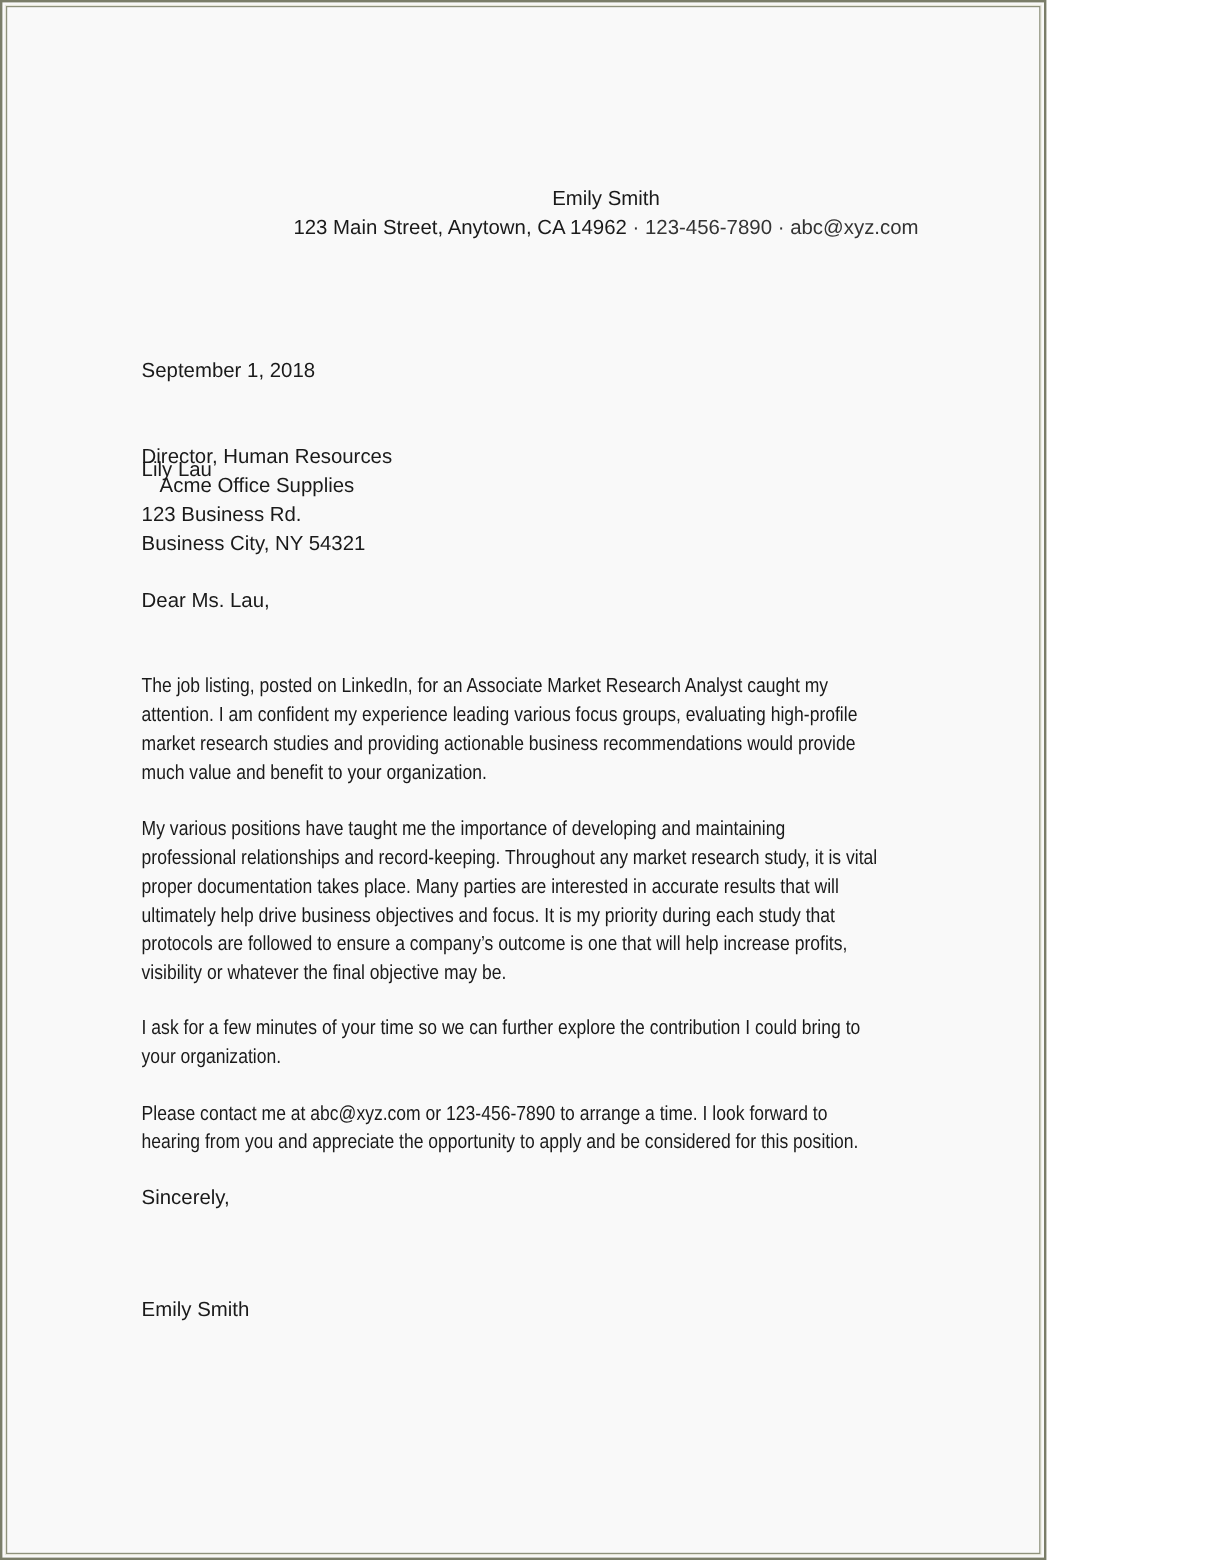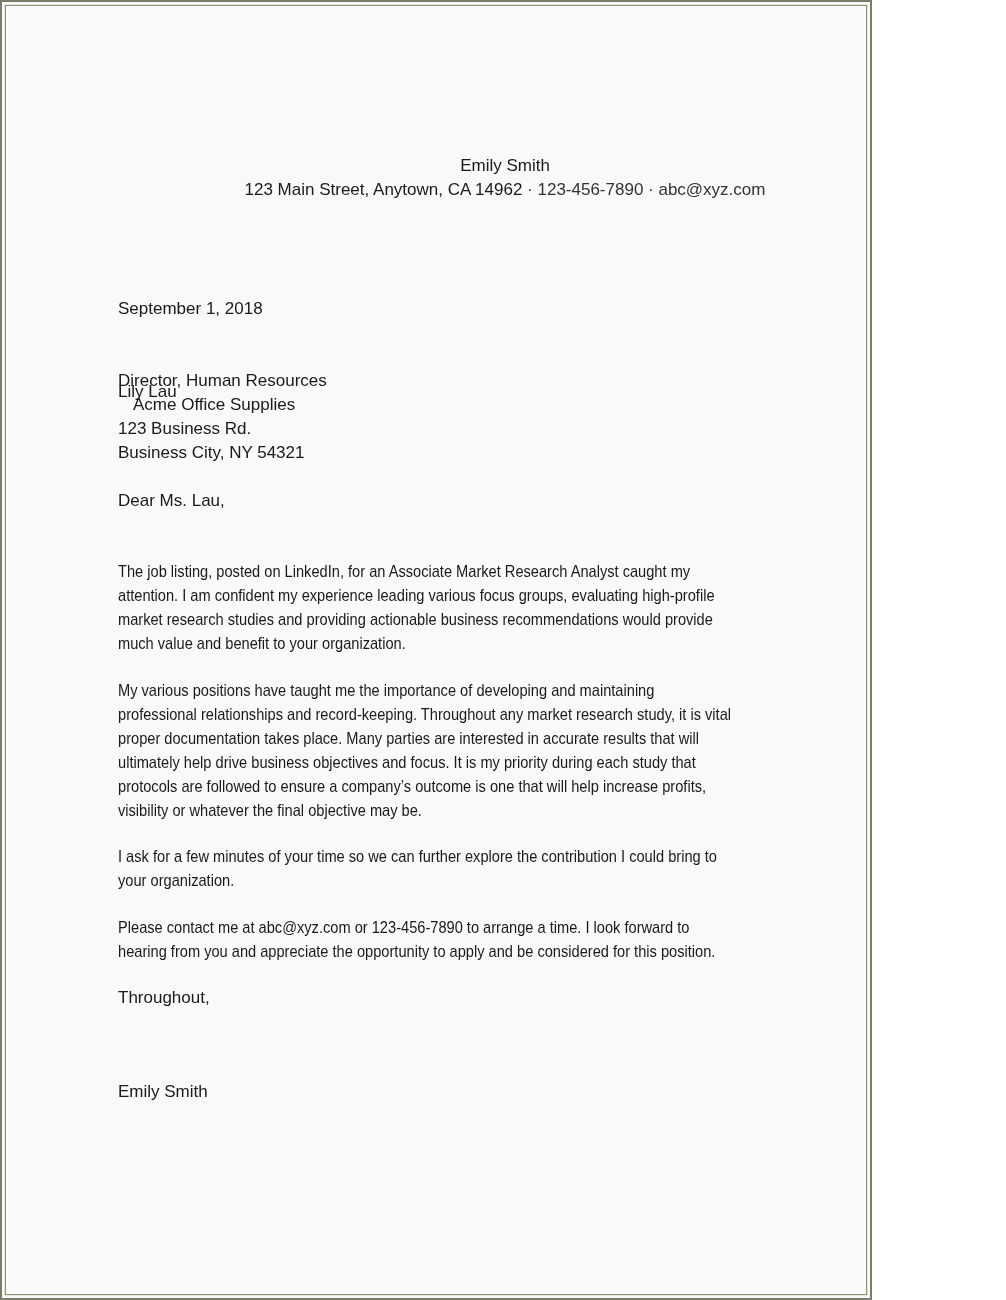--- a/index.html
+++ b/index.html
@@ -81,15 +81,15 @@
   <div>
     <div class="line left" style="top:843px;"><span class="cond c2">I ask for a few minutes of your time so we can further explore the contribution I could bring to</span></div>
     <div class="line left" style="top:867px;"><span class="cond c2">your organization.</span></div>
   </div>
 
   <div>
     <div class="line left" style="top:914px;"><span class="cond c2">Please contact me at abc@xyz.com or 123-456-7890 to arrange a time. I look forward to</span></div>
     <div class="line left" style="top:938px;"><span class="cond c2">hearing from you and appreciate the opportunity to apply and be considered for this position.</span></div>
   </div>
 
-  <div class="line left" style="top:984px;">Throughout,</div>
+  <div class="line left" style="top:984px;">Sincerely,</div>
   <div class="line left" style="top:1078px;">Emily Smith</div>
 </div>
 
 </body></html>

